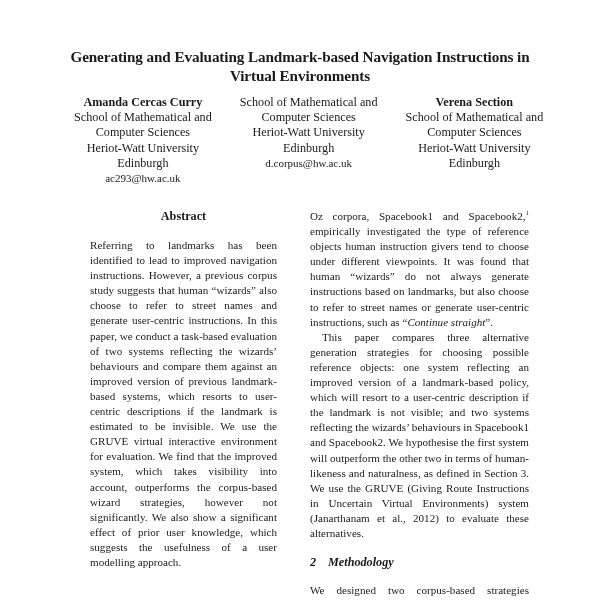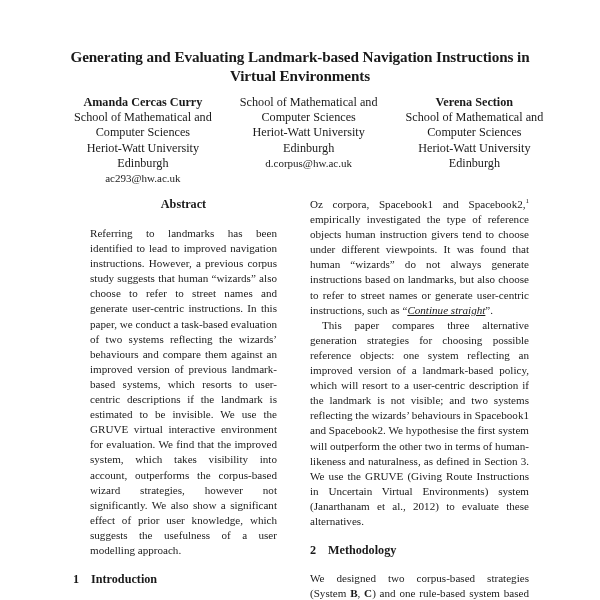--- a/index.html
+++ b/index.html
@@ -6,34 +6,34 @@
   body { width: 600px; height: 600px; overflow: hidden; position: relative;
          font-family: "Liberation Serif", "DejaVu Serif", serif; color: #1a1a1a; }
   .page { position: absolute; left: 0; top: 0; width: 600px; height: 600px; }
   .title { position: absolute; left: 60px; top: 47px; width: 480px; text-align: center;
            font-weight: bold; font-size: 15.2px; line-height: 19px; letter-spacing: -0.1px; }
   .authors { position: absolute; left: 74px; top: 95px; width: 456px; display: flex;
              justify-content: flex-start; gap: 28px; }
   .author { text-align: center; font-size: 12.2px; line-height: 15.2px; white-space: nowrap; }
   .author .name { font-weight: bold; }
   .author .email { font-family: Liberation Serif, serif; font-size: 11px; }
-  .col { position: absolute; font-size: 11.1px; line-height: 15.1px; text-align: justify; }
+  .col { position: absolute; font-size: 11.1px; line-height: 15.1px; text-align: justify; margin-top: 12px; }
   .col-left { left: 73px; top: 197px; width: 221px; }
   .col-right { left: 310px; top: 197px; width: 219px; }
   .abstract-h { text-align: center; font-weight: bold; font-size: 12.2px; margin: 0 0 15px 0; line-height: 14px; }
   .abstract-body { margin: 0 17px 0 17px; hyphens: auto; }
-  .section-h { font-weight: bold; font-size: 12.2px; line-height: 14px; margin: 0; }
+  .section-h { font-weight: bold; font-size: 12.2px; line-height: 14px; margin: 0; font-style: italic; }
   .section-h .num { display: inline-block; width: 18px; }
   p { margin: 0; }
   .indent { text-indent: 12px; }
   .sec1 { margin-top: 14px; }
   .sec-body { margin-top: 14px; }
   .sec2 { margin-top: 14px; }
   sup { font-size: 7px; line-height: 0; vertical-align: super; }
-  i { font-style: italic; text-decoration: underline; }
+  i { font-style: italic; }
   b { font-weight: bold; }
 </style>
 </head>
 <body>
 
 <div class="page">
 
   <div class="title">Generating and Evaluating Landmark-based Navigation Instructions in Virtual Environments</div>
 
   <div class="authors">
@@ -58,23 +58,20 @@
       <div>Computer Sciences</div>
       <div>Heriot-Watt University</div>
       <div>Edinburgh</div>
     </div>
   </div>
 
   <div class="col col-left">
     <div class="abstract-h">Abstract</div>
     <p class="abstract-body">Referring to landmarks has been identified to lead to improved navigation instructions.  However, a previous corpus study suggests that human “wizards” also choose to refer to street names and generate user-centric instructions. In this paper, we conduct a task-based evaluation of two systems reflecting the wizards’ behaviours and compare them against an improved version of previous landmark-based systems, which resorts to user-centric descriptions if the landmark is estimated to be invisible.  We use the GRUVE virtual interactive environment for evaluation.  We find that the improved system, which takes visibility into account, outperforms the corpus-based wizard strategies, however not significantly. We also show a significant effect of prior user knowledge, which suggests the usefulness of a user modelling approach.</p>
 
-    <div class="section-h sec1">
-      <span class="num">1</span><span>Introduction</span>
-    </div>
 
   </div>
 
   <div class="col col-right">
     <p><span>Oz corpora, Spacebook1 and Spacebook2,</span><sup>1</sup><span> empirically investigated the type of reference objects human instruction givers tend to choose under different viewpoints. It was found that human “wizards” do not always generate instructions based on landmarks, but also choose to refer to street names or generate user-centric instructions, such as “</span><i>Continue straight</i><span>”.</span></p>
     <p class="indent">This paper compares three alternative generation strategies for choosing possible reference objects:  one system reflecting an improved version of a landmark-based policy, which will resort to a user-centric description if the landmark is not visible; and two systems reflecting the wizards’ behaviours in Spacebook1 and Spacebook2. We hypothesise the first system will outperform the other two in terms of human-likeness and naturalness, as defined in Section 3. We use the GRUVE (Giving Route Instructions in Uncertain Virtual Environments) system (Janarthanam et al., 2012) to evaluate these alternatives.</p>
 
     <div class="section-h sec2">
       <span class="num">2</span><span>Methodology</span>
     </div>

